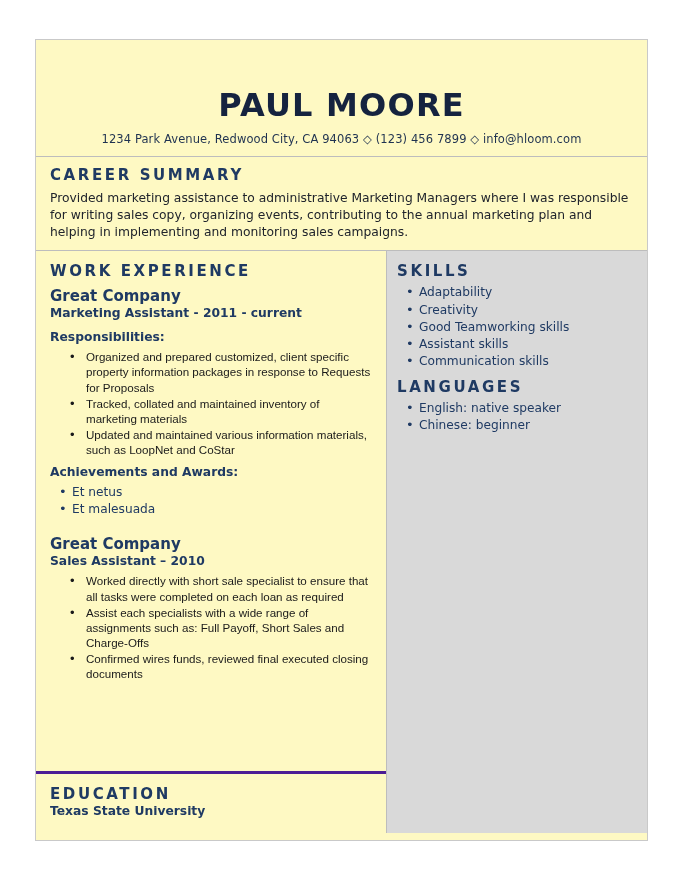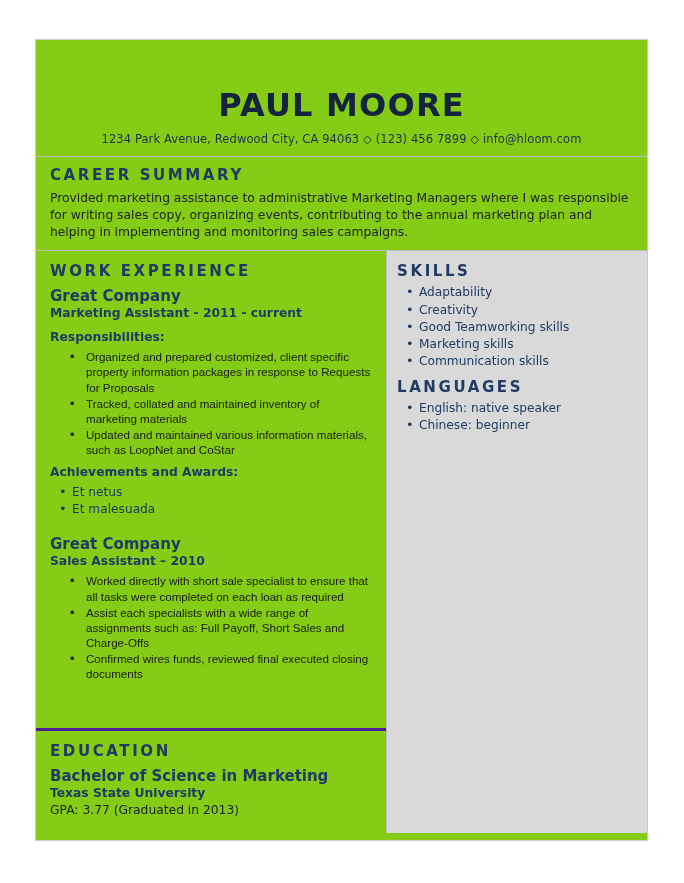--- a/index.html
+++ b/index.html
@@ -15,21 +15,21 @@
     overflow: hidden;
   }
 
   
   #resume-page {
     position: absolute;
     left: 35px;
     top: 39px;
     width: 613px;
     height: 802px;
-    background: #84cc16;
+    background: #fef9c3;
     border: 1px solid #c9c9c9;
     box-sizing: border-box;
   }
 
   
   .header-band {
     border-bottom: 1px solid #bdbdbd;
     box-sizing: border-box;
     height: 117px;
     position: relative;
@@ -275,34 +275,32 @@
           <ul class="b-dark">
             <li>Worked directly with short sale specialist to ensure that all tasks were completed on each loan as required</li>
             <li>Assist each specialists with a wide range of assignments such as: Full Payoff, Short Sales and Charge-Offs</li>
             <li>Confirmed wires funds, reviewed final executed closing documents</li>
           </ul>
         </div>
       </div>
 
       <div class="edu-block">
         <div class="section-title">EDUCATION</div>
-        <div class="degree">Bachelor of Science in Marketing</div>
         <div class="school">Texas State University</div>
-        <div class="gpa">GPA: 3.77 (Graduated in 2013)</div>
       </div>
 
     </div>
 
     <div class="col-right">
       <div class="side-title">SKILLS</div>
       <ul class="side-list">
         <li>Adaptability</li>
         <li>Creativity</li>
         <li>Good Teamworking skills</li>
-        <li>Marketing skills</li>
+        <li>Assistant skills</li>
         <li>Communication skills</li>
       </ul>
 
       <div class="side-title second">LANGUAGES</div>
       <ul class="side-list">
         <li>English: native speaker</li>
         <li>Chinese: beginner</li>
       </ul>
     </div>
 

